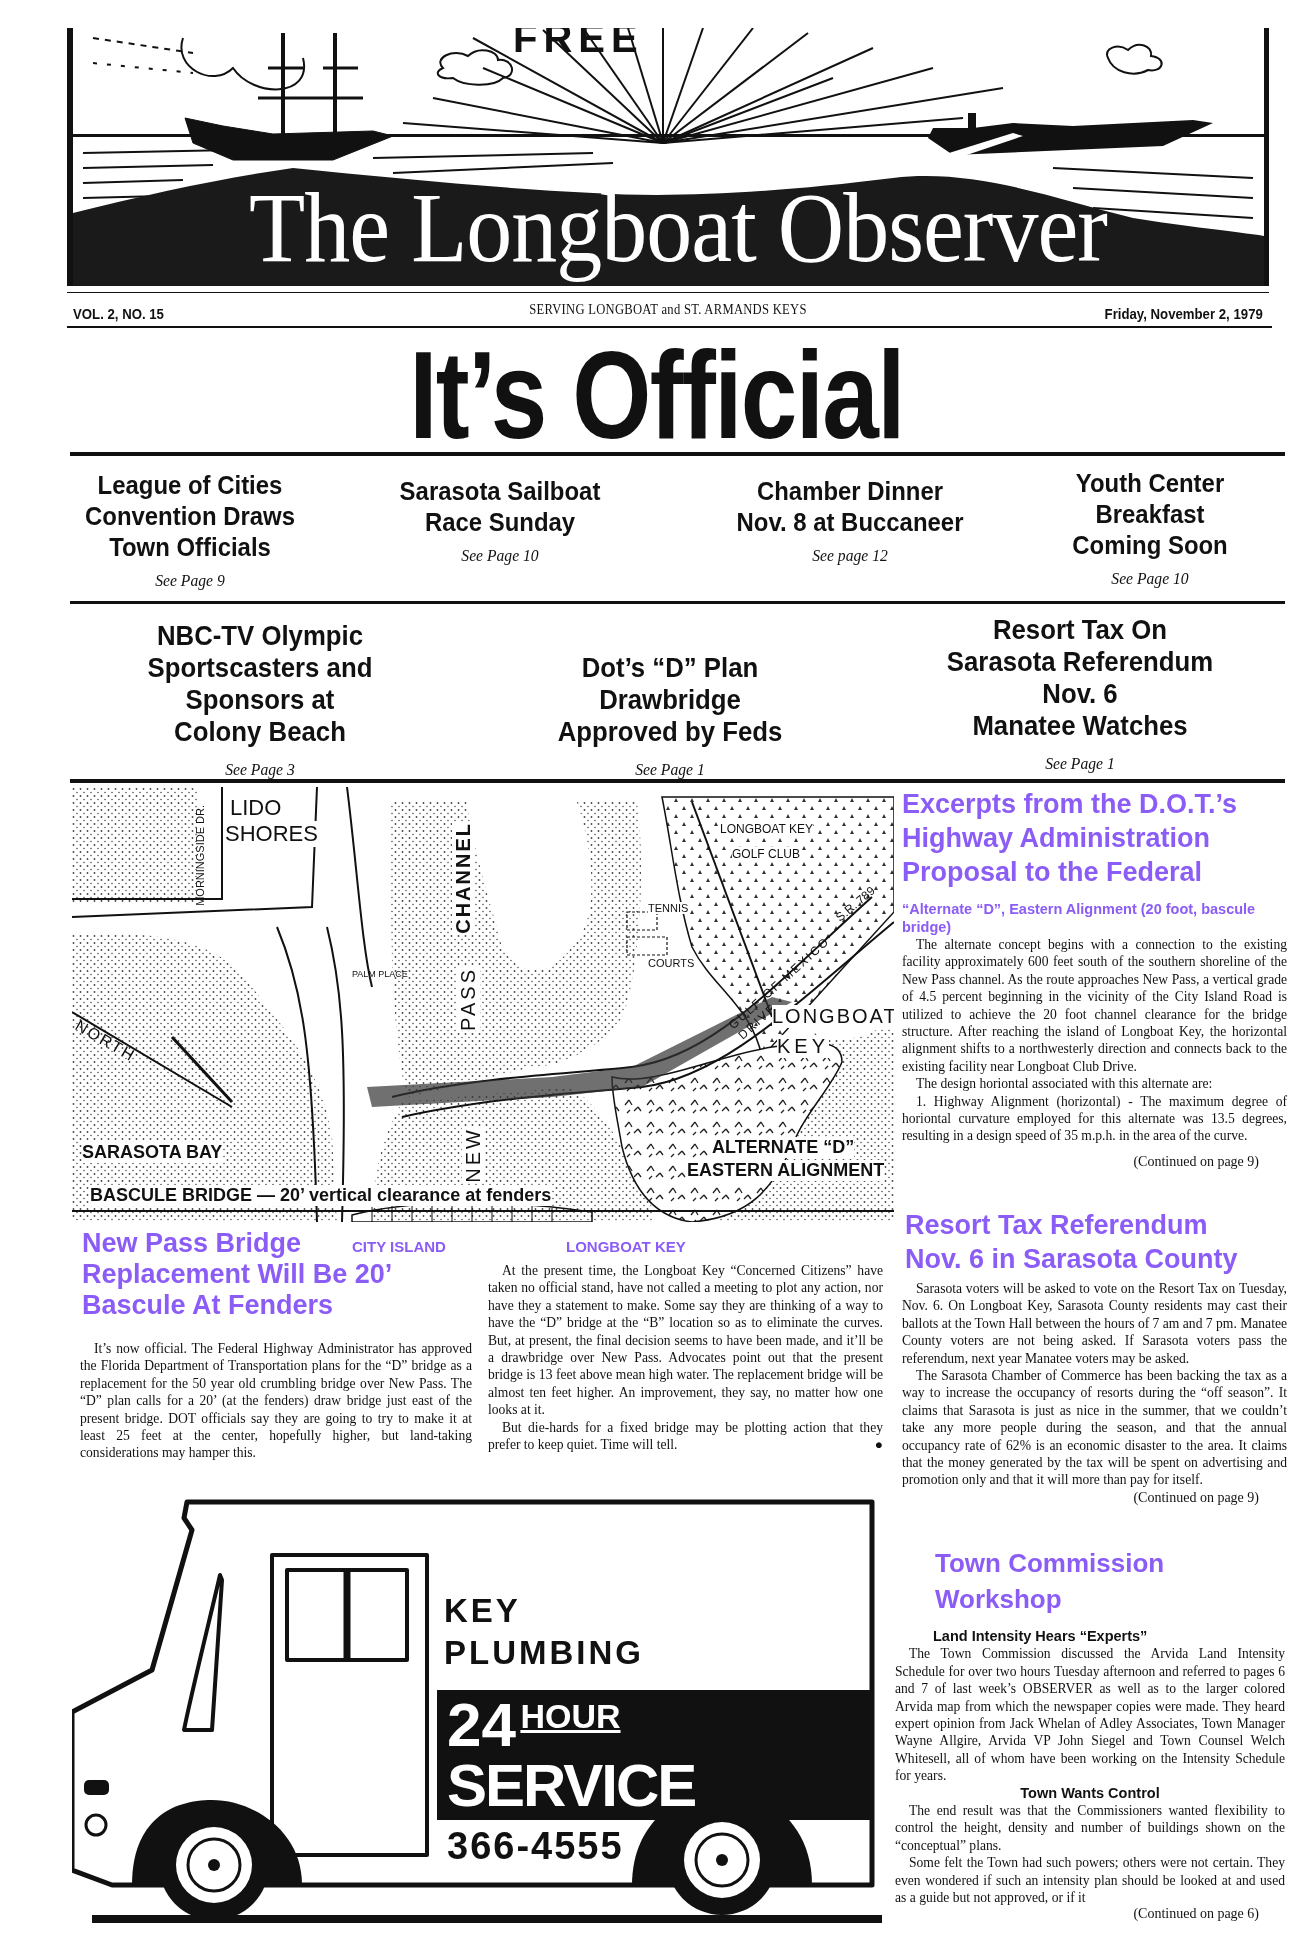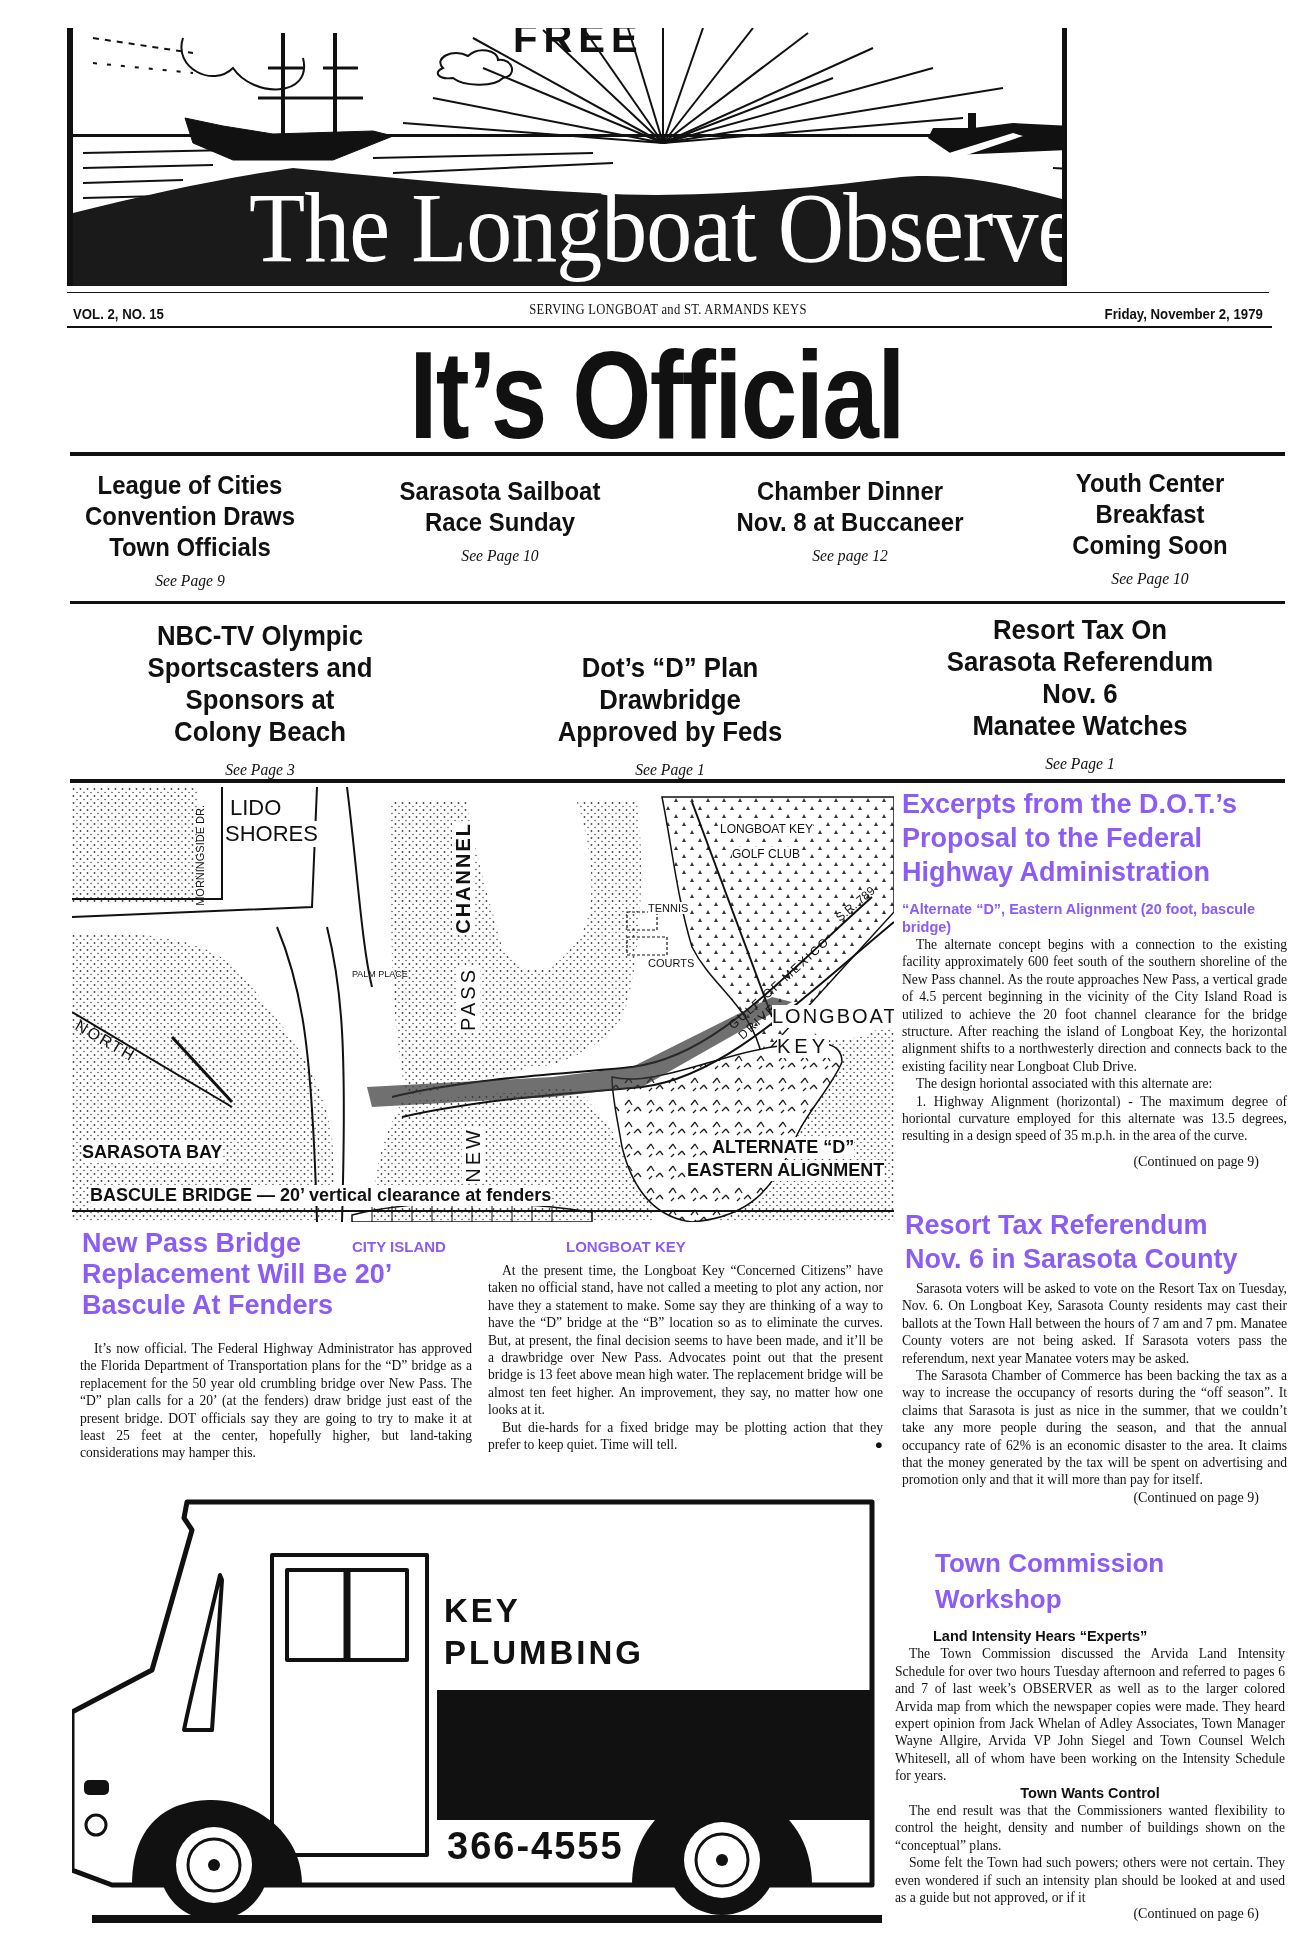--- a/index.html
+++ b/index.html
@@ -1,19 +1,19 @@
 <!DOCTYPE html>
 <html><head>
 <meta charset="utf-8">
 <style>
   html,body{margin:0;padding:0;background:#fff;}
   body{width:1313px;height:1949px;position:relative;overflow:hidden;color:#111;font-family:"Liberation Serif",serif;}
   .abs{position:absolute;}
   
-  #masthead{left:67px;top:28px;width:1000px;height:258px;border-left:6px solid #111;border-right:5px solid #111;box-sizing:border-box;background:#fff;overflow:hidden;}
+  #masthead{left:67px;top:28px;width:1202px;height:258px;border-left:6px solid #111;border-right:5px solid #111;box-sizing:border-box;background:#fff;overflow:hidden;}
   #masthead svg{position:absolute;left:0;top:0;}
   #mast-title{position:absolute;left:40px;top:150px;width:1130px;text-align:center;color:#fff;font-family:"Liberation Serif",serif;font-size:92px;line-height:100px;letter-spacing:-1px;white-space:nowrap;transform:scaleY(1.08);}
   #free-label{position:absolute;left:440px;top:-12px;font-family:"Liberation Sans",sans-serif;font-weight:bold;font-size:40px;letter-spacing:6px;color:#111;}
   .rule{position:absolute;background:#111;}
   #infobar span{position:absolute;top:0;}
   .vol{font-family:"Liberation Sans",sans-serif;font-weight:bold;font-size:15px;transform:scaleX(.88);transform-origin:left;}
   .serving{font-family:"Liberation Serif",serif;font-size:14px;letter-spacing:.3px;transform:scaleX(.9);}
   .date{font-family:"Liberation Sans",sans-serif;font-weight:bold;font-size:15px;transform:scaleX(.88);transform-origin:right;}
   #headline{left:0;width:1313px;top:330px;text-align:center;font-family:"Liberation Sans",sans-serif;font-weight:bold;font-size:124px;line-height:130px;letter-spacing:-2px;transform:scaleX(.82);}
   .teaser{position:absolute;text-align:center;font-family:"Liberation Sans",sans-serif;font-weight:bold;font-size:26px;line-height:31px;transform:scaleX(.92);}
@@ -291,27 +291,32 @@
     <circle cx="650" cy="370" r="38" fill="#fff"></circle>
       <circle cx="650" cy="370" r="26" fill="none" stroke="#111" stroke-width="3"></circle>
     <circle cx="650" cy="370" r="6" fill="#111"></circle>
 
     <rect x="20" y="425" width="790" height="8" fill="#111"></rect>
   </svg>
   <div class="adtxt" style="left:372px;top:100px;font-size:33px;line-height:42px;font-weight:bold;letter-spacing:3px;">
     <span style="display:block">KEY</span>
     <span style="display:block">PLUMBING</span>
   </div>
+  <div class="adtxt" style="left:375px;top:205px;color:#fff;font-weight:bold;">
+    <span style="font-size:62px;line-height:60px;">24</span>
+    <span style="font-size:34px;text-decoration:underline;vertical-align:18px;">HOUR</span>
+    <span style="display:block;font-size:60px;line-height:62px;letter-spacing:-2px;">SERVICE</span>
+  </div>
   <div class="adtxt" style="left:375px;top:335px;font-size:38px;font-weight:bold;letter-spacing:2px;">366-4555</div>
 </div>
 
 <div class="h-art" style="left:902px;top:787px;font-size:27px;line-height:34px;">
   <span style="display:block">Excerpts from the D.O.T.’s</span>
+  <span style="display:block">Highway Administration</span>
   <span style="display:block">Proposal to the Federal</span>
-  <span style="display:block">Highway Administration</span>
 </div>
 <div class="h-art" style="left:902px;top:900px;width:385px;font-size:14.5px;line-height:18px;">“Alternate “D”, Eastern Alignment (20 foot, bascule bridge)</div>
 <div class="body-text" style="left:902px;top:936px;width:385px;">
   <p>The alternate concept begins with a connection to the existing facility approximately 600 feet south of the southern shoreline of the New Pass channel. As the route approaches New Pass, a vertical grade of 4.5 percent beginning in the vicinity of the City Island Road is utilized to achieve the 20 foot channel clearance for the bridge structure. After reaching the island of Longboat Key, the horizontal alignment shifts to a northwesterly direction and connects back to the existing facility near Longboat Club Drive.</p>
   <p>The design horiontal associated with this alternate are:</p>
   <p>1. Highway Alignment (horizontal) - The maximum degree of horiontal curvature employed for this alternate was 13.5 degrees, resulting in a design speed of 35 m.p.h. in the area of the curve.</p>
   <div class="cont" style="margin-top:8px;padding-right:28px;">(Continued on page 9)</div>
 </div>
 
 <div class="h-art" style="left:905px;top:1208px;font-size:27px;line-height:34px;">

